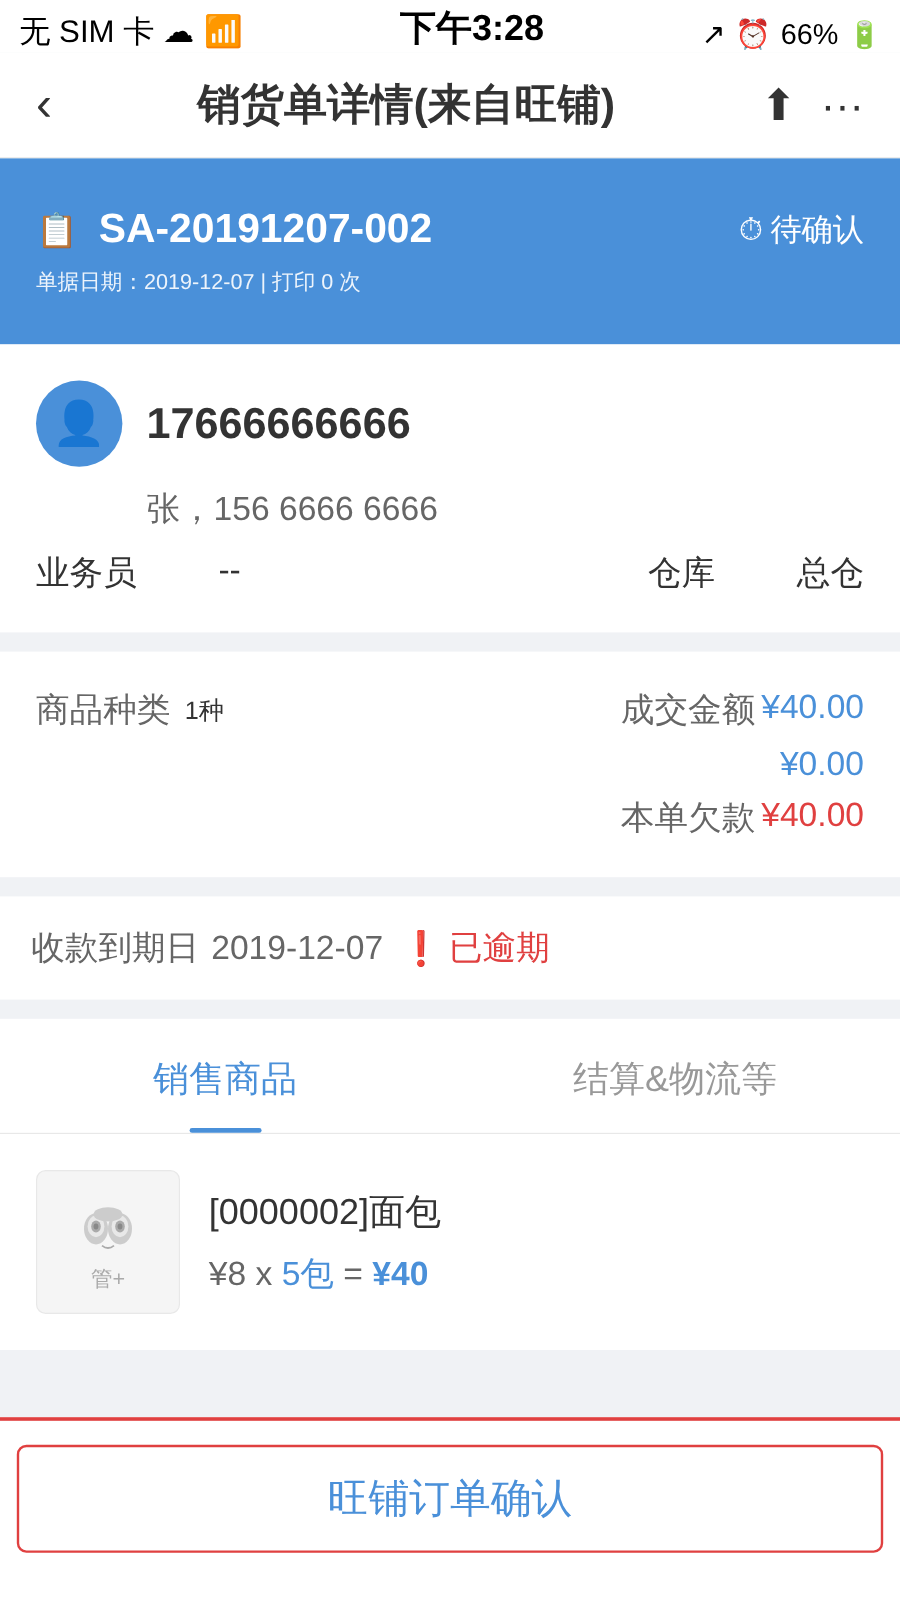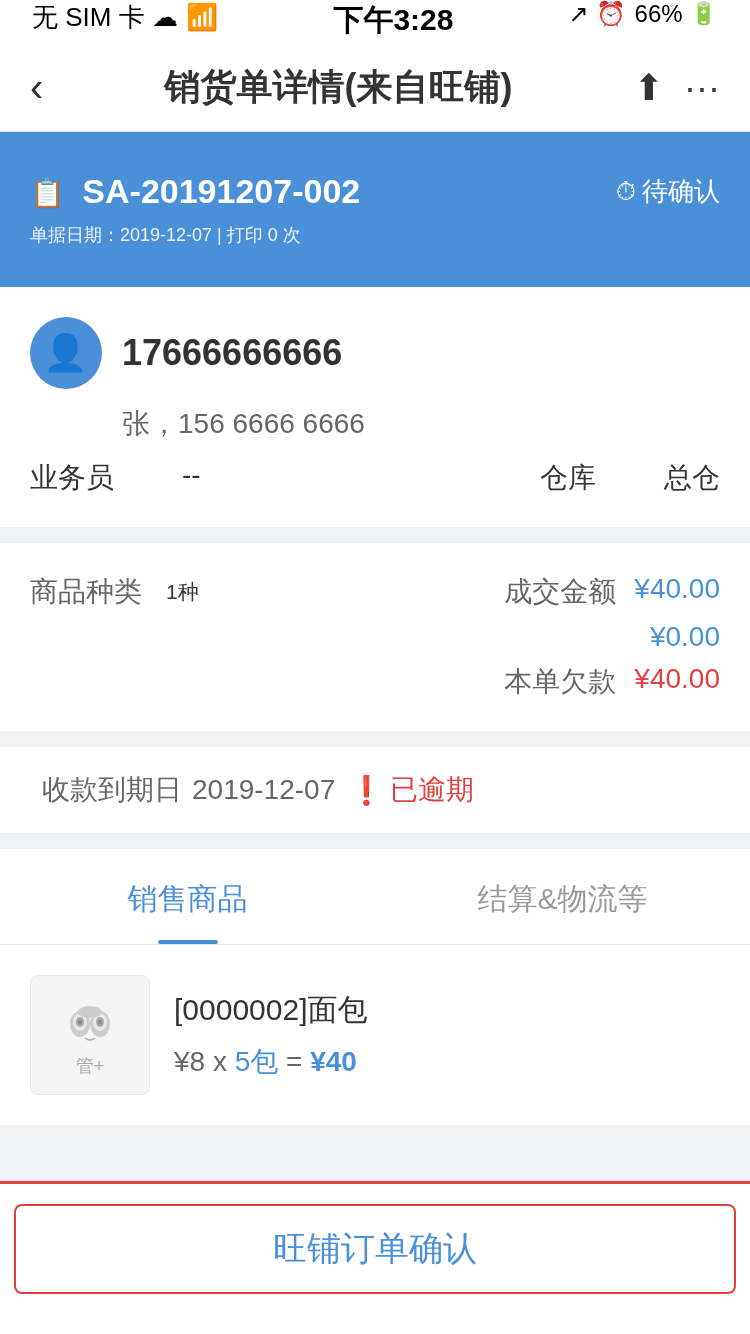--- a/index.html
+++ b/index.html
@@ -11,23 +11,23 @@
       min-height: 1334px;
       overflow-x: hidden;
       font-size: 28px;
     }
 
     
     .status-bar {
       background: #fff;
       height: 44px;
       display: flex;
-      align-items: flex-start;
+      align-items: flex-end;
       justify-content: space-between;
-      padding: 0 32px;
+      padding: 0 16px;
       font-size: 28px;
       font-weight: 500;
     }
     .status-left { display: flex; align-items: center; gap: 8px; font-size: 26px; }
     .status-center { font-size: 30px; font-weight: 600; }
     .status-right { display: flex; align-items: center; gap: 8px; font-size: 24px; }
 
     
     .nav-bar {
       background: #fff;
@@ -142,47 +142,47 @@
       background: #fff;
       padding: 30px;
       margin-bottom: 16px;
       display: flex;
       justify-content: space-between;
       align-items: flex-start;
     }
     .product-count {
       display: flex;
       align-items: center;
-      gap: 24px;
+      gap: 12px;
       font-size: 28px;
       color: #666;
     }
     .product-count-val {
       color: #333;
       font-size: 21px;
     }
     .amount-list {
       display: flex;
       flex-direction: column;
       align-items: flex-end;
       gap: 10px;
     }
     .amount-row {
       display: flex;
-      gap: 18px;
+      gap: 5px;
       font-size: 28px;
       color: #666;
     }
     .amount-val-blue { color: #4a90d9; }
     .amount-val-red { color: #e04040; }
 
     
     .due-section {
       background: #fff;
-      padding: 24px 42px;
+      padding: 24px 26px;
       margin-bottom: 16px;
       display: flex;
       align-items: center;
       gap: 10px;
       font-size: 28px;
       color: #666;
     }
     .overdue-badge {
       display: inline-flex;
       align-items: center;

